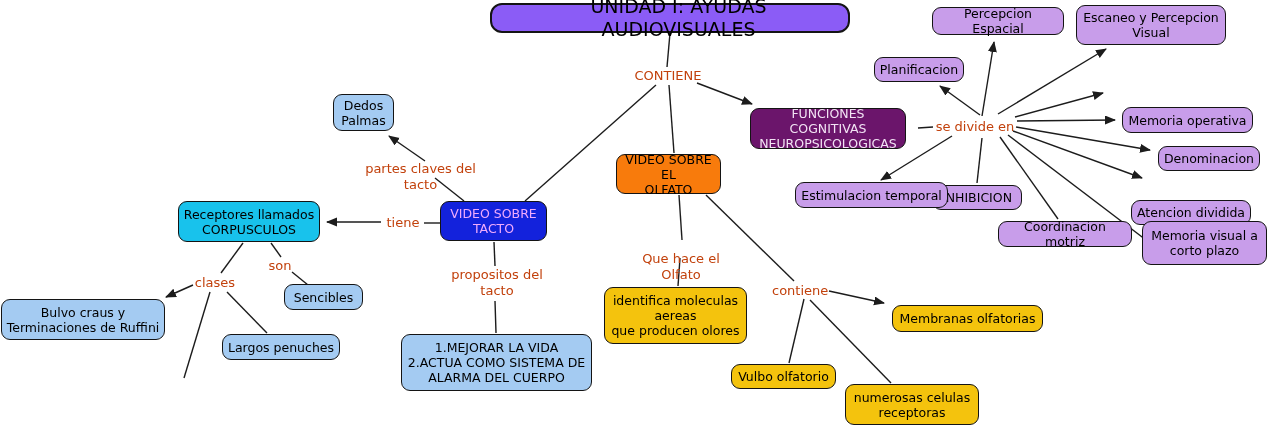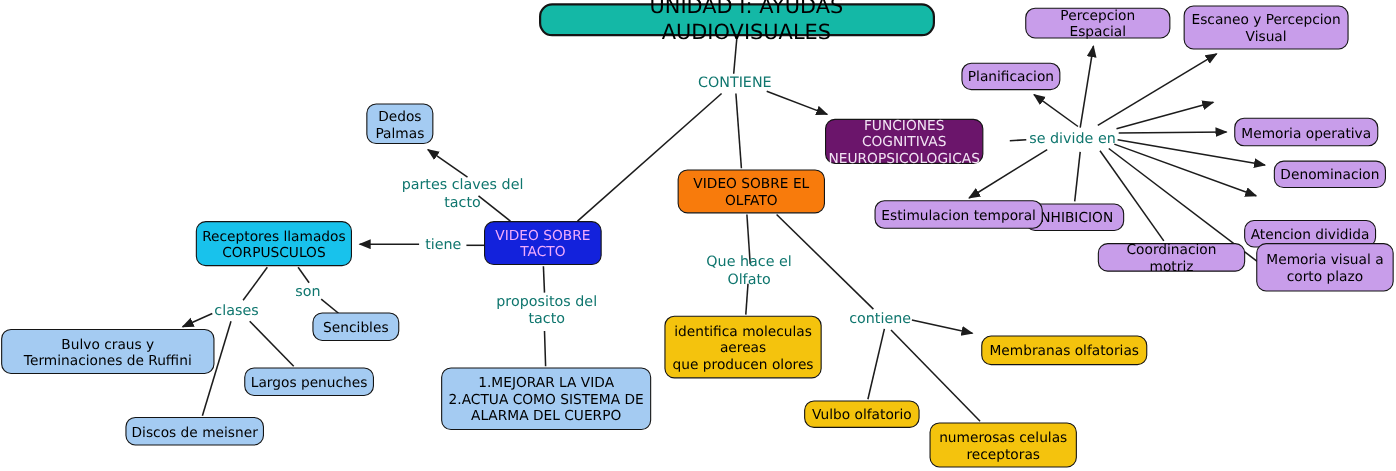--- a/index.html
+++ b/index.html
@@ -9,24 +9,24 @@
   }
   #edges{position:absolute;left:0;top:0;width:1269px;height:428px;}
   .node{
     position:absolute;box-sizing:border-box;
     border:1.6px solid #141414;border-radius:9px;
     display:flex;align-items:center;justify-content:center;
     text-align:center;font-size:12.5px;line-height:1.2;
     white-space:pre-line;padding:1px 4px;
   }
   .lph{
-    position:absolute;font-size:13px;line-height:1.2;color:#0f766e;
+    position:absolute;font-size:13px;line-height:1.2;color:#c2410c;
     text-align:center;white-space:pre-line;
   }
-  .red{background:#14b8a6;border-radius:12px;border-width:2px;padding-left:21px;}
+  .red{background:#8b5cf6;border-radius:12px;border-width:2px;padding-left:21px;}
   .dpurple{background:#6b156b;color:#f2e3f4;}
   .lpurple{background:#c89dea;}
   .orange{background:#f87b0c;}
   .blue{background:#1322dc;color:#f0abfc;}
   .cyan{background:#18c2ec;}
   .lblue{background:#a4cbf2;}
   .gold{background:#f4c30d;}
   line{stroke:#1c1c1c;stroke-width:1.4;}
 </style>
 </head>
@@ -70,62 +70,61 @@
     <line x1="227" y1="292" x2="267" y2="333"></line>
     <line x1="679" y1="195" x2="682" y2="240"></line>
     <line x1="680" y1="258" x2="678" y2="286"></line>
     <line x1="706" y1="195" x2="794" y2="281"></line>
     <line x1="829" y1="291" x2="884" y2="303" marker-end="url(#arr)"></line>
     <line x1="804" y1="299" x2="789" y2="363"></line>
     <line x1="810" y1="300" x2="891" y2="383"></line>
   </svg>
 
   <div class="node red" style="left:490px;top:3px;width:360px;height:30px;font-size:19px;">UNIDAD I: AYUDAS AUDIOVISUALES</div>
-  <div class="node dpurple" style="left:750px;top:108px;width:144px;height:41px;">FUNCIONES COGNITIVAS
+  <div class="node dpurple" style="left:750px;top:108px;width:156px;height:41px;">FUNCIONES COGNITIVAS
 NEUROPSICOLOGICAS</div>
   <div class="node lpurple" style="left:874px;top:57px;width:90px;height:25px;">Planificacion</div>
   <div class="node lpurple" style="left:932px;top:7px;width:132px;height:28px;">Percepcion Espacial</div>
   <div class="node lpurple" style="left:1076px;top:5px;width:150px;height:40px;">Escaneo y Percepcion
 Visual</div>
   <div class="node lpurple" style="left:1122px;top:107px;width:131px;height:26px;">Memoria operativa</div>
   <div class="node lpurple" style="left:1158px;top:146px;width:102px;height:25px;">Denominacion</div>
   <div class="node lpurple" style="left:1131px;top:200px;width:120px;height:25px;">Atencion dividida</div>
   <div class="node lpurple" style="left:1142px;top:221px;width:125px;height:44px;">Memoria visual a
 corto plazo</div>
   <div class="node lpurple" style="left:998px;top:221px;width:134px;height:26px;">Coordinacion motriz</div>
   <div class="node lpurple" style="left:932px;top:185px;width:90px;height:25px;">INHIBICION</div>
   <div class="node lpurple" style="left:767px;top:182px;width:153px;height:26px;margin-left:28px;">Estimulacion temporal</div>
-  <div class="node orange" style="left:616px;top:154px;width:134px;height:40px;">VIDEO SOBRE EL
+  <div class="node orange" style="left:616px;top:154px;width:105px;height:40px;">VIDEO SOBRE EL
 OLFATO</div>
   <div class="node blue" style="left:440px;top:201px;width:107px;height:40px;">VIDEO SOBRE
 TACTO</div>
   <div class="node lblue" style="left:333px;top:94px;width:61px;height:37px;">Dedos
 Palmas</div>
   <div class="node cyan" style="left:178px;top:201px;width:142px;height:41px;">Receptores llamados
 CORPUSCULOS</div>
   <div class="node lblue" style="left:284px;top:284px;width:79px;height:26px;">Sencibles</div>
-  <div class="node lblue" style="left:1px;top:299px;width:194px;height:41px;">Bulvo craus y
+  <div class="node lblue" style="left:1px;top:299px;width:164px;height:41px;">Bulvo craus y
 Terminaciones de Ruffini</div>
   <div class="node lblue" style="left:222px;top:334px;width:118px;height:26px;">Largos penuches</div>
-  <div class="node lblue" style="left:114px;top:379px;width:126px;height:26px;">Discos de meisner</div>
   <div class="node lblue" style="left:401px;top:334px;width:191px;height:57px;">1.MEJORAR LA VIDA
 2.ACTUA COMO SISTEMA DE
 ALARMA DEL CUERPO</div>
   <div class="node gold" style="left:604px;top:287px;width:143px;height:57px;">identifica moleculas
 aereas
 que producen olores</div>
   <div class="node gold" style="left:892px;top:305px;width:151px;height:27px;">Membranas olfatorias</div>
   <div class="node gold" style="left:731px;top:364px;width:105px;height:25px;">Vulbo olfatorio</div>
   <div class="node gold" style="left:845px;top:384px;width:134px;height:41px;">numerosas celulas
 receptoras</div>
 
   <div class="lph" style="left:629px;top:68px;width:78px;">CONTIENE</div>
   <div class="lph" style="left:934px;top:119px;width:82px;">se divide en</div>
   <div class="lph" style="left:348px;top:161px;width:145px;">partes claves del tacto</div>
   <div class="lph" style="left:383px;top:215px;width:40px;">tiene</div>
   <div class="lph" style="left:266px;top:258px;width:28px;">son</div>
   <div class="lph" style="left:194px;top:275px;width:42px;">clases</div>
   <div class="lph" style="left:447px;top:267px;width:100px;">propositos del
 tacto</div>
-  <div class="lph" style="left:621px;top:231px;width:120px;">Que hace el Olfato</div>
+  <div class="lph" style="left:621px;top:251px;width:120px;">Que hace el Olfato</div>
   <div class="lph" style="left:772px;top:283px;width:56px;">contiene</div>
 
 </div>
 
 </body></html>

